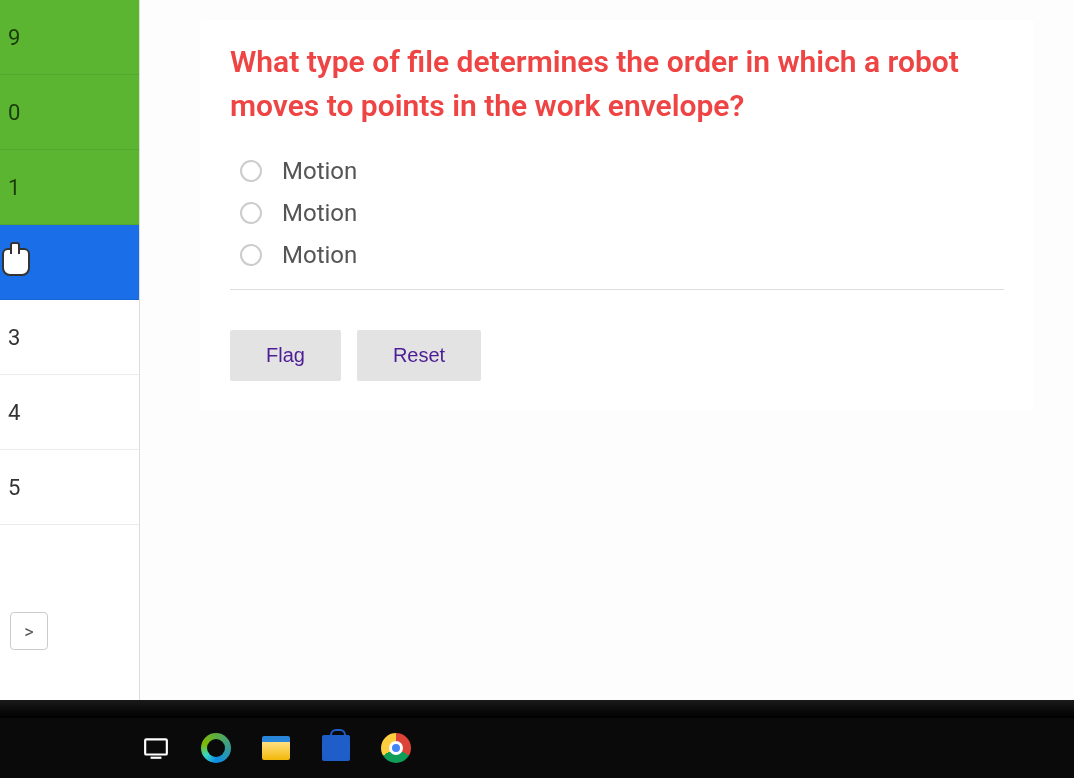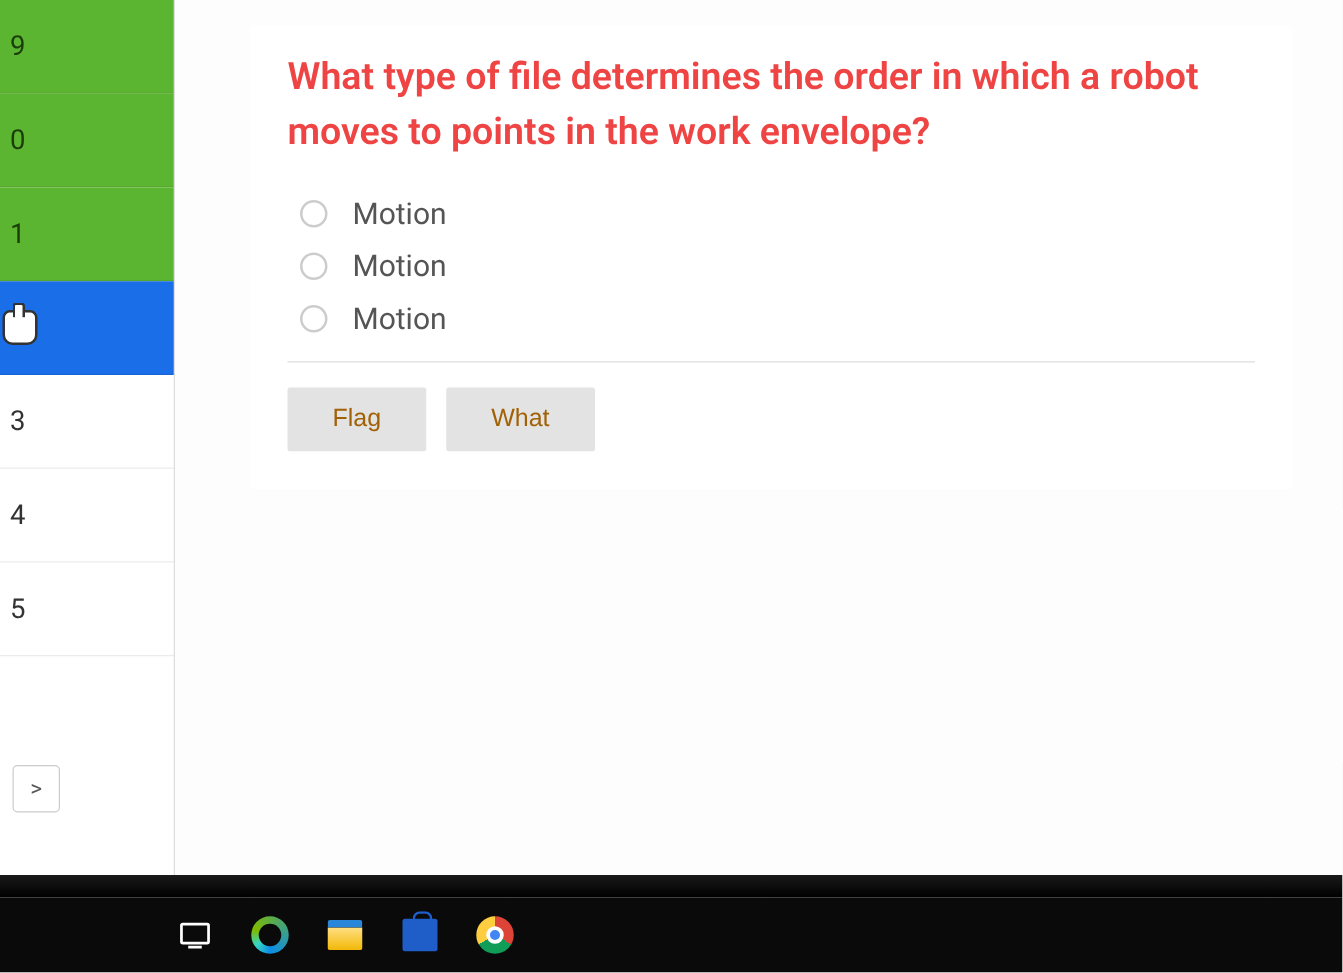--- a/index.html
+++ b/index.html
@@ -143,23 +143,24 @@
     }
     .button-row {
       display: flex;
       gap: 16px;
     }
     .action-btn {
       background: #e3e3e3;
       border: none;
       padding: 14px 36px;
       font-size: 20px;
-      color: #a16207;
+      color: #4c1d95;
       cursor: pointer;
       border-radius: 2px;
+      margin-top: 20px;
     }
     .taskbar {
       position: absolute;
       bottom: 0;
       left: 0;
       right: 0;
       height: 60px;
       background: #0a0a0a;
       display: flex;
       align-items: center;
@@ -289,21 +290,21 @@
         <div class="option">
           <div class="radio"></div>
           <span class="option-label">Motion</span>
         </div>
       </div>
 
       <hr class="divider">
 
       <div class="button-row">
         <button class="action-btn">Flag</button>
-        <button class="action-btn">What</button>
+        <button class="action-btn">Reset</button>
       </div>
     </div>
   </div>
 </div>
 
 <div class="bezel"></div>
 
 <div class="taskbar">
   <div class="taskbar-icon task-view-icon">
     <svg viewBox="0 0 24 24" fill="none" stroke="#fff" stroke-width="2">

